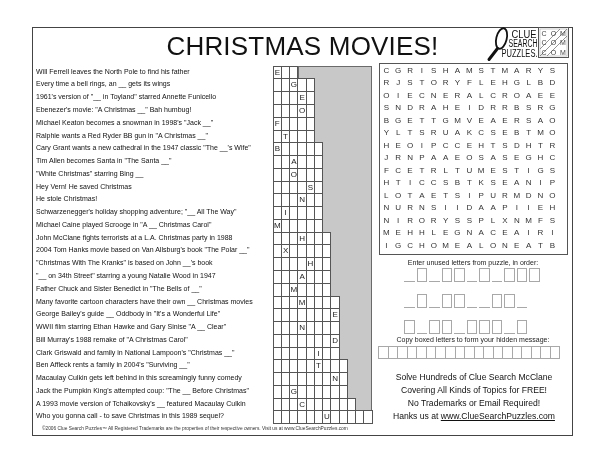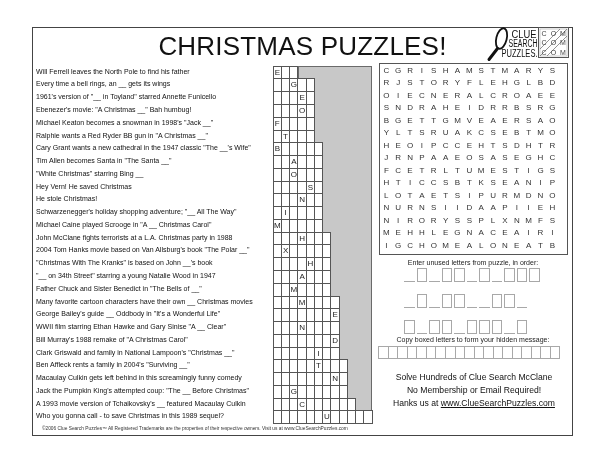--- a/index.html
+++ b/index.html
@@ -59,21 +59,21 @@
     position:absolute; left:42px; top:426px; font-size:4.8px; line-height:6px;
     white-space:nowrap; color:#333;
   }
 </style>
 </head>
 <body>
 
 <div id="page">
   <div class="frame"></div>
 
-  <div class="title">CHRISTMAS PUZZLES!</div>
+  <div class="title">CHRISTMAS MOVIES!</div>
 
   <svg class="logo-svg" viewBox="480 24 92 40" xmlns="http://www.w3.org/2000/svg">
     <g>
       <ellipse cx="501.5" cy="38.5" rx="5.2" ry="10.5" transform="rotate(14 501.5 38.5)" fill="none" stroke="#111" stroke-width="1.8"></ellipse>
       <line x1="497.5" y1="48.5" x2="489" y2="59.5" stroke="#111" stroke-width="3" stroke-linecap="round"></line>
     </g>
     <text x="511.5" y="37.5" font-size="11" textLength="25" lengthAdjust="spacingAndGlyphs" fill="#111">CLUE</text>
     <text x="508.5" y="47.2" font-size="10" textLength="29" lengthAdjust="spacingAndGlyphs" fill="#111">SEARCH</text>
     <text x="501.5" y="57" font-size="10" textLength="36" lengthAdjust="spacingAndGlyphs" fill="#111">PUZZLES.</text>
     <g>
@@ -605,18 +605,19 @@
       <div class="hbox" style="left: 502.19px;"></div>
       <div class="hbox" style="left: 511.72px;"></div>
       <div class="hbox" style="left: 521.25px;"></div>
       <div class="hbox" style="left: 530.78px;"></div>
       <div class="hbox" style="left: 540.31px;"></div>
       <div class="hbox" style="left: 549.84px;"></div>
     </div>
 
   <div class="promo">
     <div>Solve Hundreds of Clue Search McClane</div>
-    <div>No Membership or Email Required!</div>
+    <div>Covering All Kinds of Topics for FREE!</div>
+    <div>No Trademarks or Email Required!</div>
     <div><span>Hanks us at </span><span class="link">www.ClueSearchPuzzles.com</span></div>
   </div>
 
   <div class="footer">©2006 Clue Search Puzzles™ All Registered Trademarks are the properties of their respective owners. Visit us at www.ClueSearchPuzzles.com</div>
 </div>
 
 </body></html>

